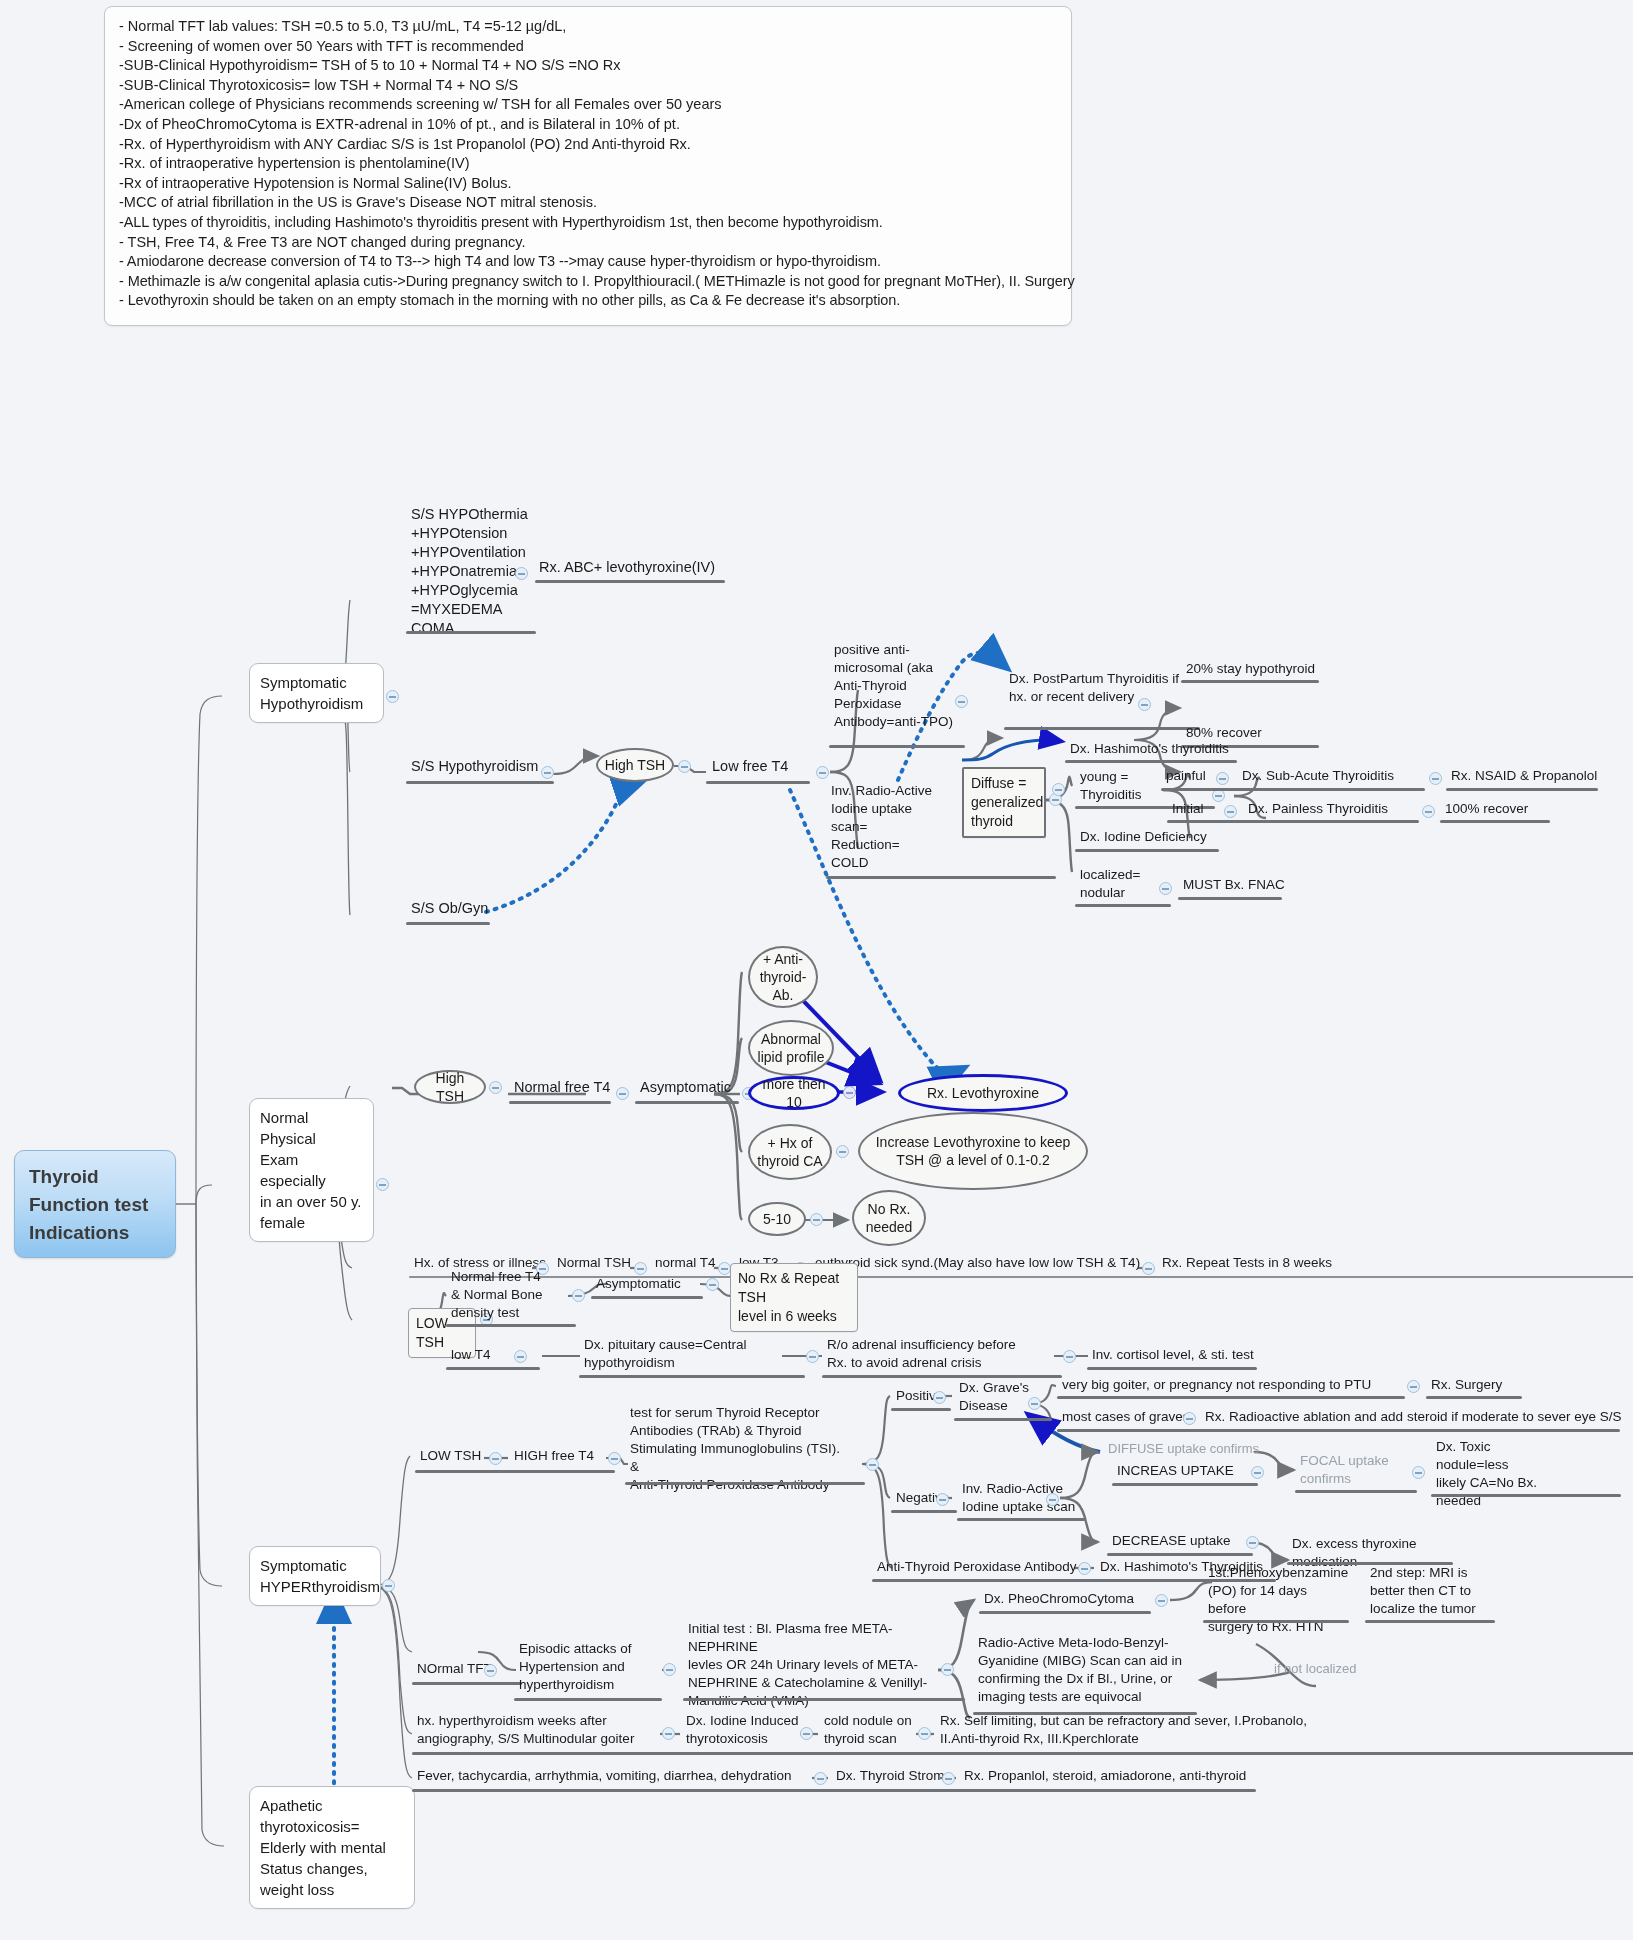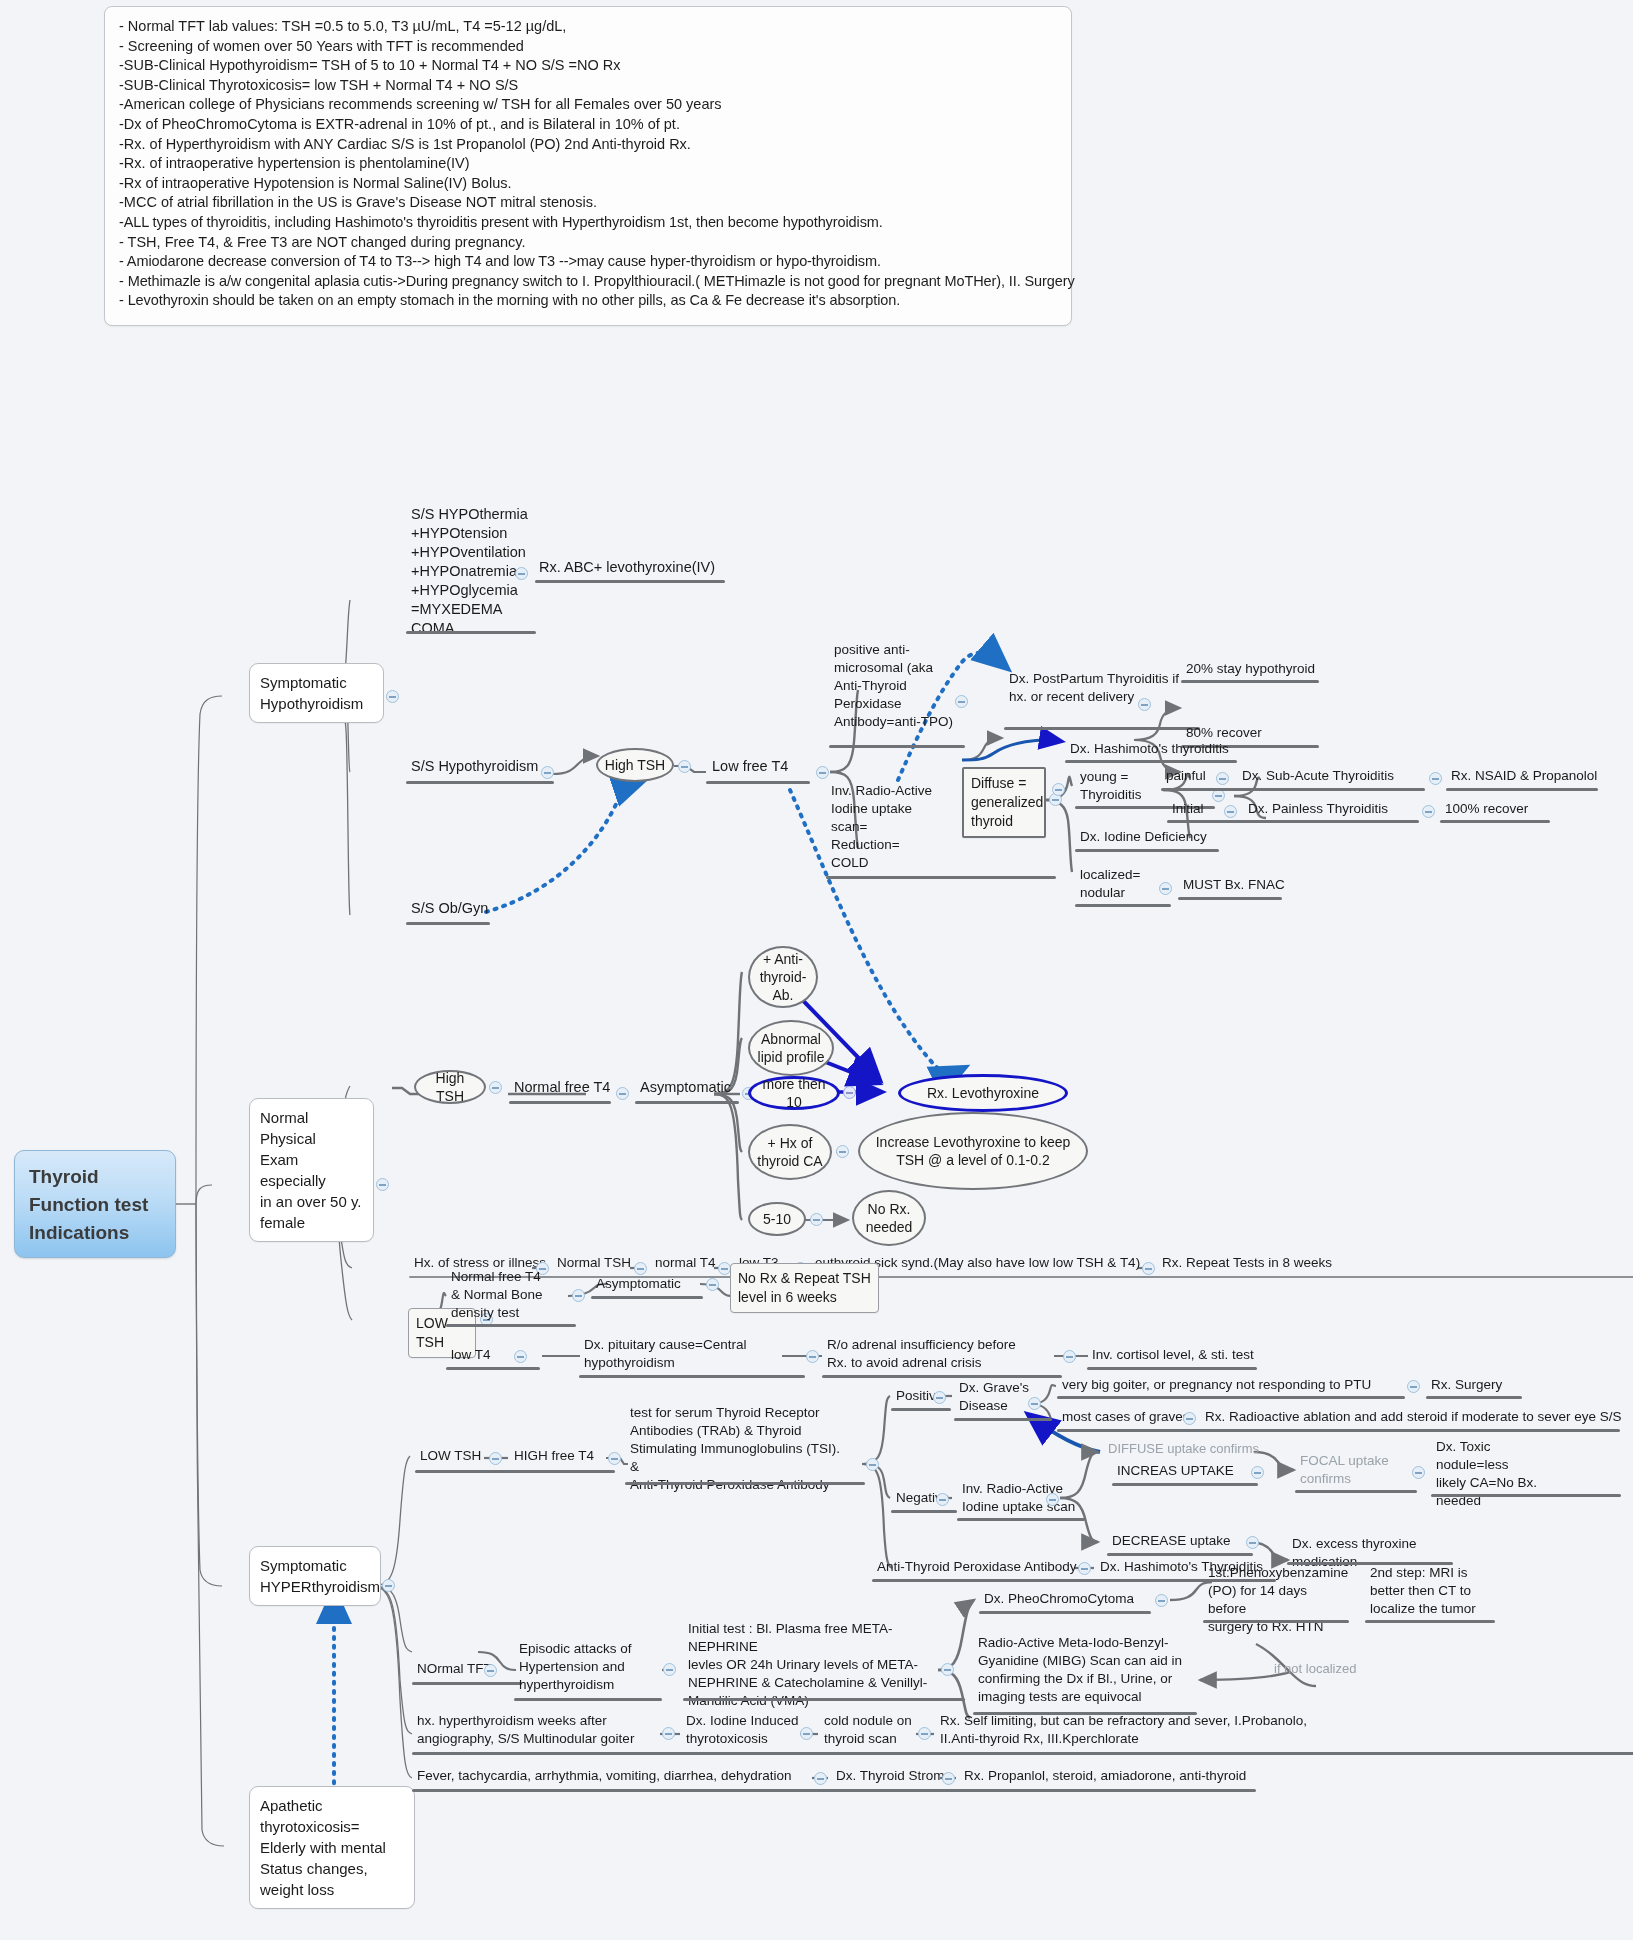--- a/index.html
+++ b/index.html
@@ -428,21 +428,21 @@
   <div class="lbl sm" style="left:449px;top:1268px;width:118px;">Normal free T4
 &amp; Normal Bone
 density test</div>
   <div class="underline" style="left:446px;top:1324px;width:130px;"></div>
   <div class="tog" style="left:572px;top:1289px;"></div>
 
   <div class="lbl sm" style="left:594px;top:1275px;">Asymptomatic</div>
   <div class="underline" style="left:591px;top:1296px;width:112px;"></div>
   <div class="tog" style="left:706px;top:1278px;"></div>
 
-  <div class="box note" style="left:730px;top:1263px;width:149px;">No Rx &amp; Repeat TSH
+  <div class="box note" style="left:730px;top:1263px;width:128px;">No Rx &amp; Repeat TSH
 level in 6 weeks</div>
 
   <div class="lbl sm" style="left:449px;top:1346px;">low T4</div>
   <div class="underline" style="left:446px;top:1367px;width:94px;"></div>
   <div class="tog" style="left:514px;top:1350px;"></div>
 
   <div class="lbl sm" style="left:582px;top:1336px;width:220px;">Dx. pituitary cause=Central
 hypothyroidism</div>
   <div class="underline" style="left:579px;top:1375px;width:226px;"></div>
   <div class="tog" style="left:806px;top:1350px;"></div>

